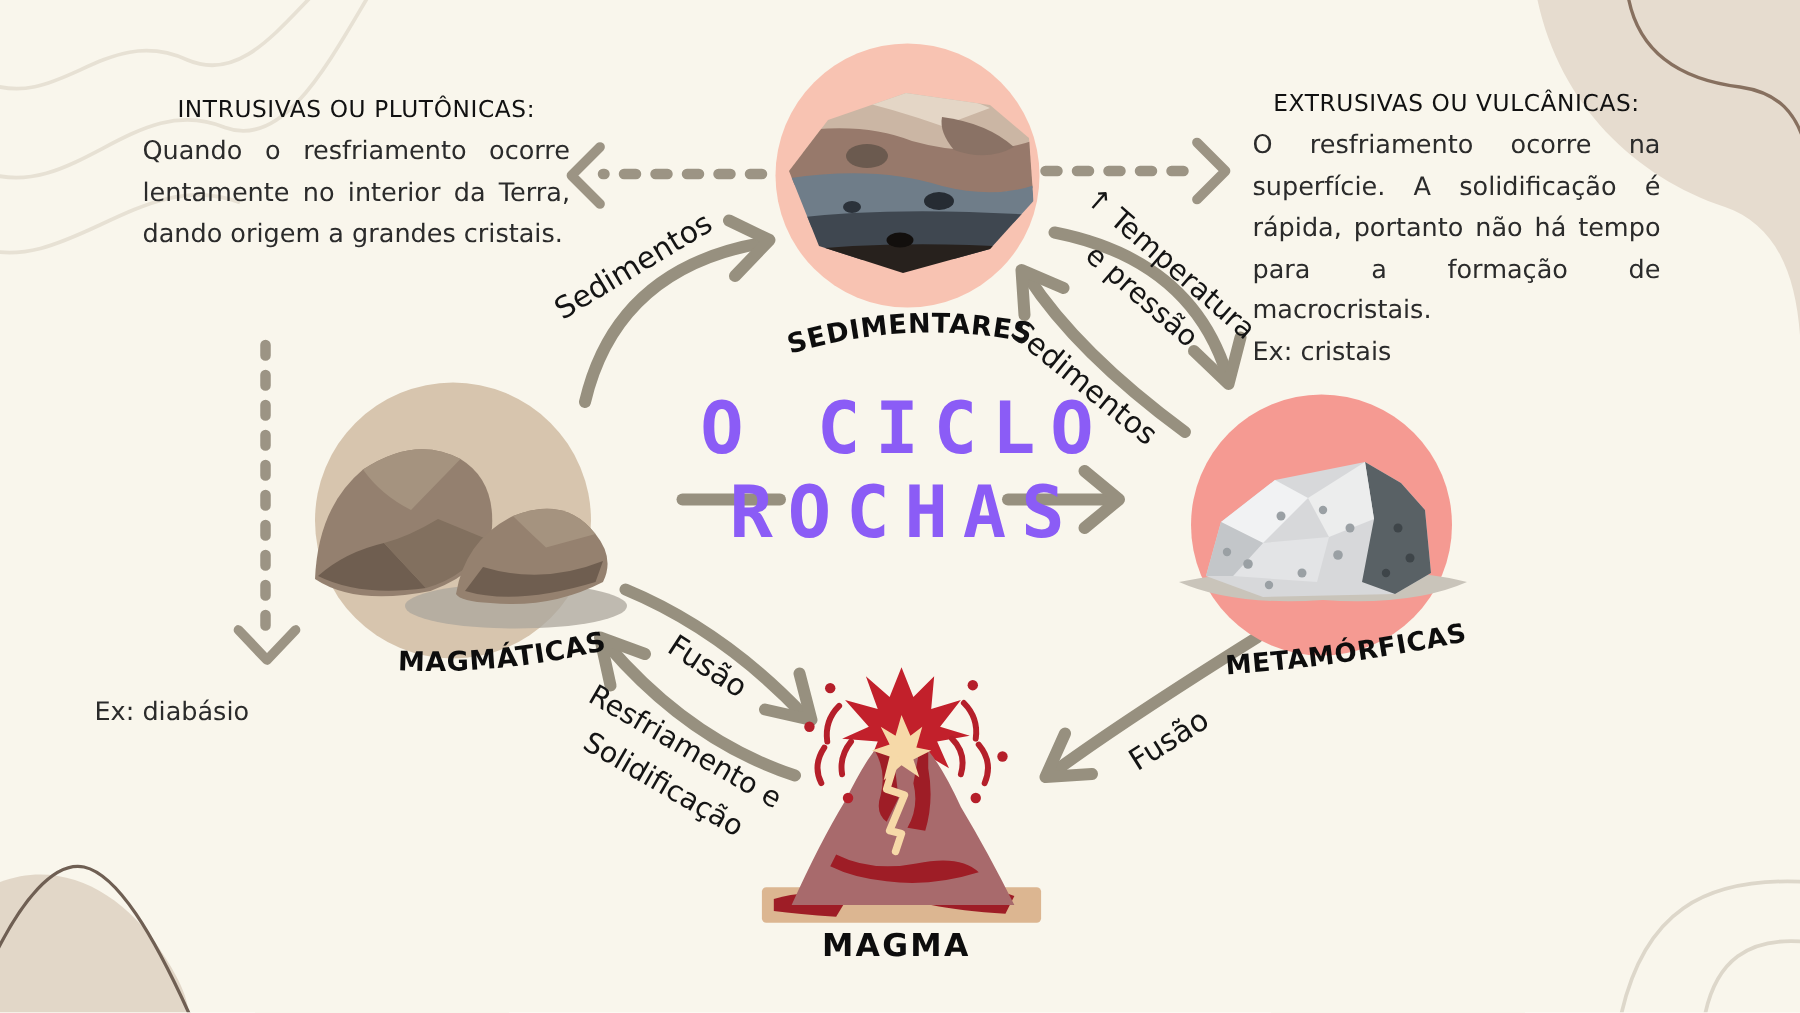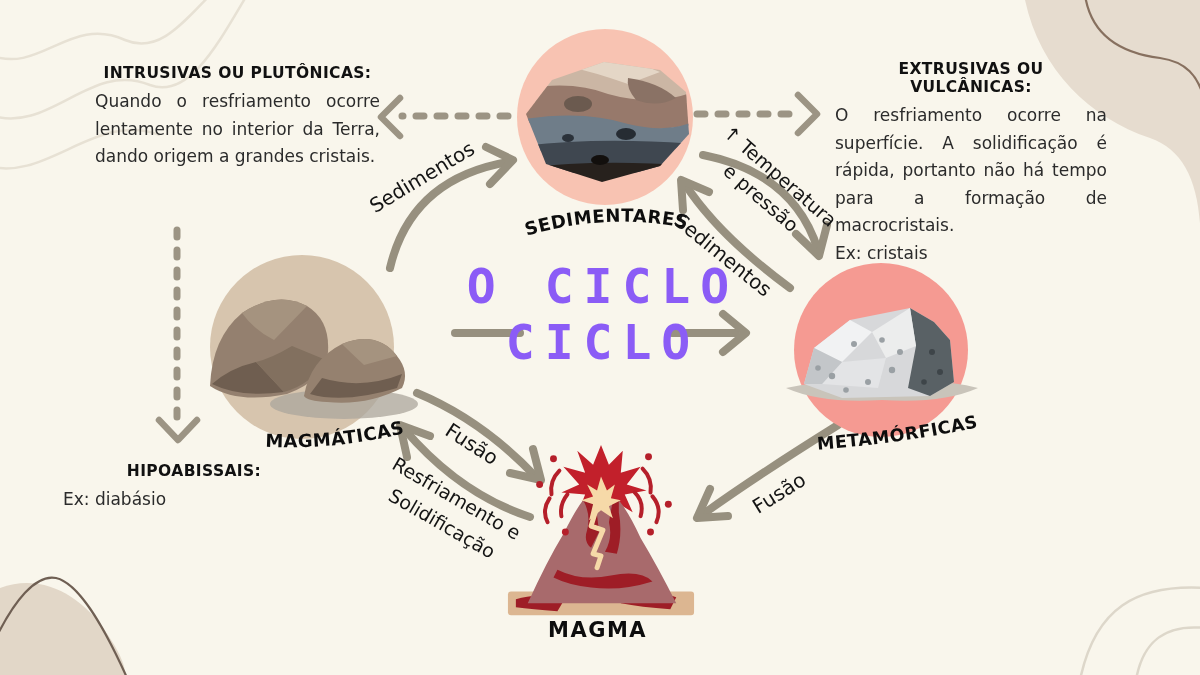--- a/index.html
+++ b/index.html
@@ -2,21 +2,21 @@
 <html><head>
 <meta charset="utf-8">
 <style>
   html,body{margin:0;padding:0;}
   body{font-family:"DejaVu Sans", "Liberation Sans", sans-serif;}
   #canvas{position:relative;width:1200px;height:675px;background:#f9f6ec;overflow:hidden;}
   .abs{position:absolute;}
 
   
   .tblock{color:#2b2b2b;}
-  .tblock .heading{font-weight:bold;font-size:15.5px;letter-spacing:.4px;text-align:center;color:#111;margin-bottom:6px;}
+  .tblock .heading{font-weight:normal;font-size:15.5px;letter-spacing:.4px;text-align:center;color:#111;margin-bottom:6px;}
   .tblock .body, .tblock .example{font-size:17px;line-height:1.62;text-align:justify;text-align-last:left;}
 
   
   #title{width:310px;text-align:center;color:#8b5cf6;
          font-family:"DejaVu Sans Mono","Liberation Mono",monospace;
          font-weight:bold;font-size:48px;line-height:56px;letter-spacing:10px;}
 
   
   .circle{border-radius:50%;}
   #circle-sed{left:517px;top:29px;width:176px;height:176px;background:#f8c3b2;}
@@ -100,21 +100,21 @@
       </g>
       <g>
         <path d="M672,333 H736" stroke-width="8"></path>
         <path d="M723,314 L746,333 L723,352" stroke-width="8"></path>
       </g>
     </g>
   </svg>
 
   <div id="title" class="abs" style="left:448px;top:258px">
     <div>O CICLO</div>
-    <div>CICLO</div>
+    <div>ROCHAS</div>
   </div>
 
   <div id="circle-sed" class="abs circle"></div>
   <div id="circle-mag" class="abs circle"></div>
   <div id="circle-met" class="abs circle"></div>
 
   <svg class="abs" style="left:508px;top:42px" width="190" height="160" viewBox="0 0 190 160">
     <defs>
         <clipPath id="clipSed">
       <path d="M18,72 L44,38 L96,20 L152,28 L178,50 L181,92 L152,124 L94,140 L38,122 Z"></path>
@@ -241,17 +241,16 @@
     <div class="body">Quando o resfriamento ocorre lentamente no interior da Terra, dando origem a grandes cristais.</div>
   </div>
 
   <div class="abs tblock" style="left:835px;top:60px;width:272px">
     <div class="heading">EXTRUSIVAS OU VULCÂNICAS:</div>
     <div class="body">O resfriamento ocorre na superfície. A solidificação é rápida, portanto não há tempo para a formação de macrocristais.</div>
     <div class="example">Ex: cristais</div>
   </div>
 
   <div class="abs tblock" style="left:63px;top:462px;width:262px">
-    <div class="heading">HIPOABISSAIS:</div>
     <div class="example">Ex: diabásio</div>
   </div>
 
 </div>
 
 </body></html>

